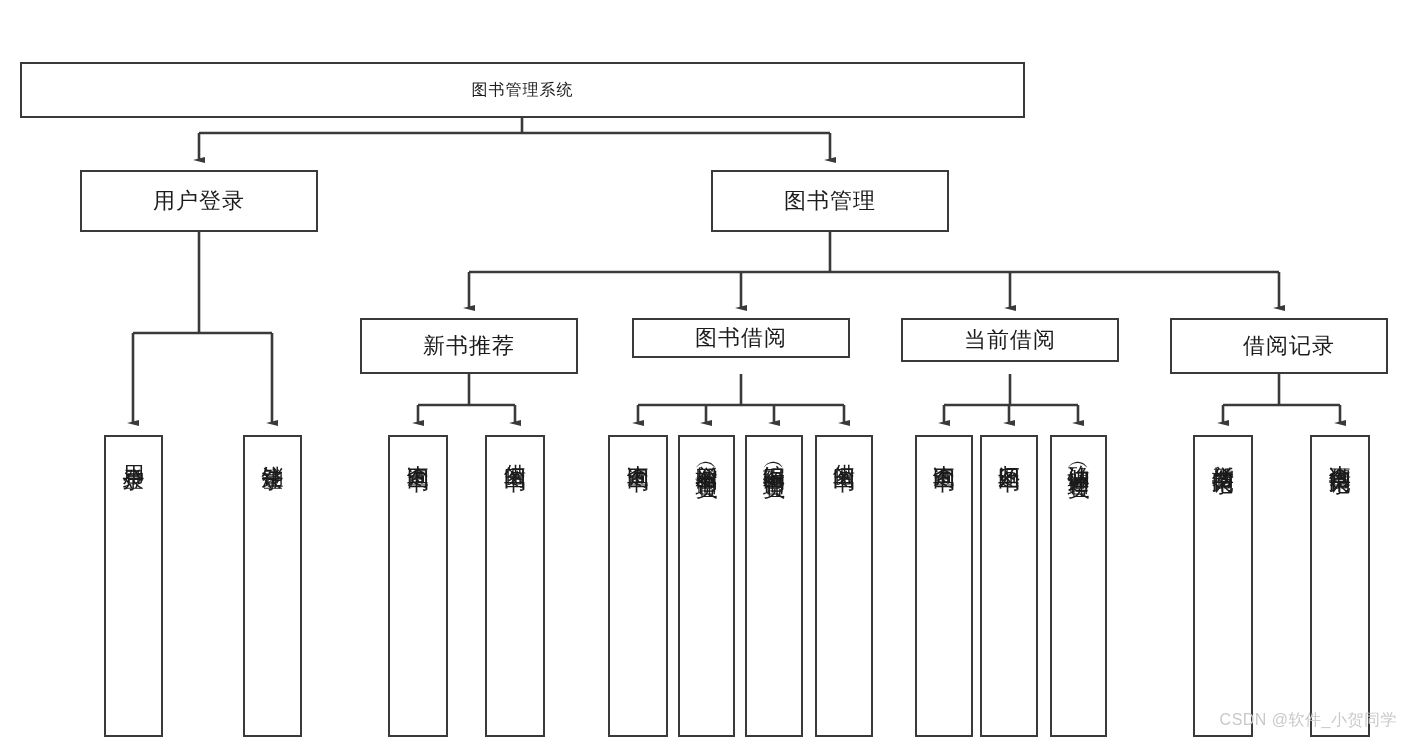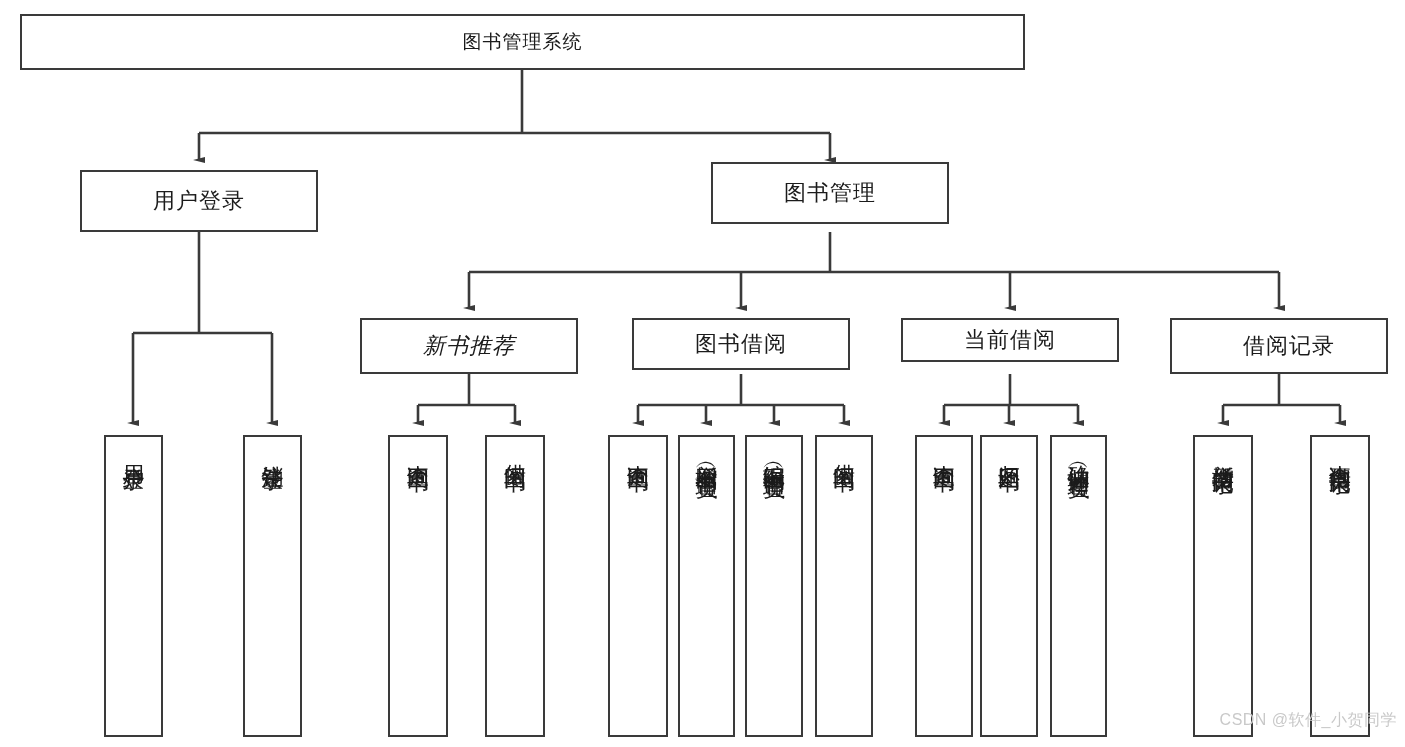--- a/index.html
+++ b/index.html
@@ -41,21 +41,21 @@
     letter-spacing:2px;
     line-height:1;
     padding:10px 0;
     align-items:center;
     justify-content:flex-start;
   }
   .node.v span{
     writing-mode:vertical-rl;
     text-orientation:upright;
   }
-  .node.root{ font-size:19px; }
+  .node.root{ font-size:16px;margin-top:48px; }
   .watermark{
     position:absolute;
     right:8px;
     bottom:16px;
     font-size:16px;
     color:#c9c9c9;
     white-space:nowrap;
     letter-spacing:0.5px;
   }
 </style>
@@ -114,28 +114,28 @@
     </g>
   </svg>
 
   <div class="node h root" style="left:20px;top:14px;width:1005px;height:56px;">
     <span>图书管理系统</span>
   </div>
 
   <div class="node h" style="left:80px;top:170px;width:238px;height:62px;">
     <span>用户登录</span>
   </div>
-  <div class="node h" style="left:711px;top:162px;width:238px;height:62px;">
+  <div class="node h" style="left:711px;top:170px;width:238px;height:62px;">
     <span>图书管理</span>
   </div>
 
-  <div class="node h" style="left:360px;top:318px;width:218px;height:56px;font-style:italic;">
+  <div class="node h" style="left:360px;top:318px;width:218px;height:56px;">
     <span>新书推荐</span>
   </div>
-  <div class="node h" style="left:632px;top:318px;width:218px;height:52px;">
+  <div class="node h" style="left:632px;top:318px;width:218px;height:40px;">
     <span>图书借阅</span>
   </div>
   <div class="node h" style="left:901px;top:318px;width:218px;height:44px;">
     <span>当前借阅</span>
   </div>
   <div class="node h" style="left:1170px;top:318px;width:218px;height:56px;padding-left:20px;">
     <span>借阅记录</span>
   </div>
 
   <div class="node v" style="left:104px;top:435px;width:59px;height:302px;">

